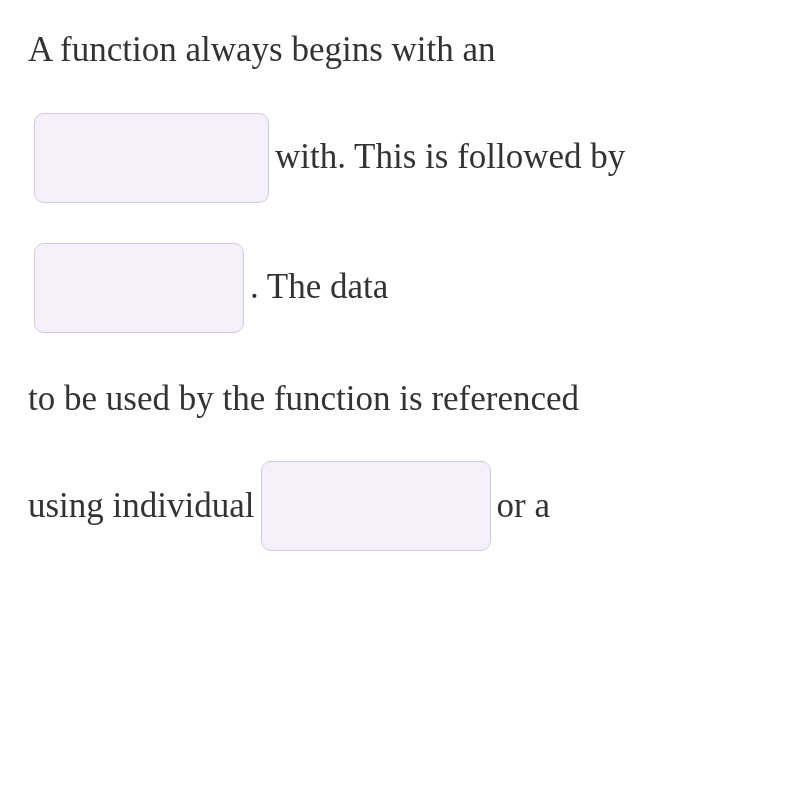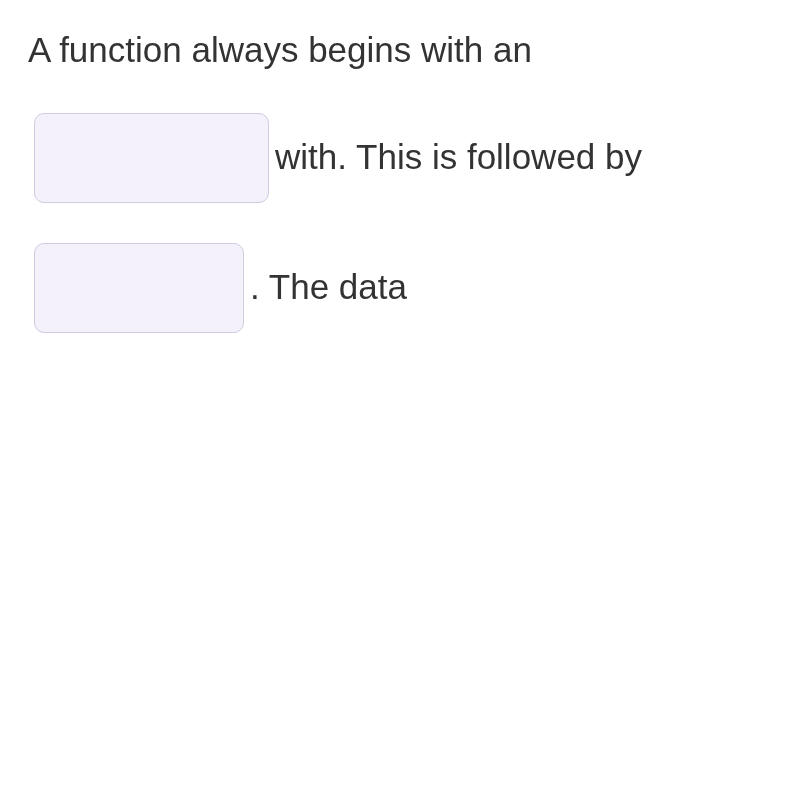--- a/index.html
+++ b/index.html
@@ -1,18 +1,19 @@
 <!DOCTYPE html>
 <html><head>
   <meta charset="utf-8">
   <style>
     * {
       margin: 0;
       padding: 0;
       box-sizing: border-box;
+      font-family: Liberation Serif, serif;
     }
     body {
       font-family: -apple-system, BlinkMacSystemFont, 'Segoe UI', Arial, sans-serif;
       background: #ffffff;
       width: 800px;
       height: 806px;
       padding: 24px 28px;
       font-size: 35px;
       line-height: 1.5;
       color: #333333;
@@ -65,13 +66,21 @@
     <span class="text-segment">A function always begins with an</span>
   </div>
   <div class="line">
     <input type="text" class="blank-input" value="" style="">
     <span class="text-segment"> with. This is followed by</span>
   </div>
   <div class="line">
     <input type="text" class="blank-input blank-medium" value="" style="">
     <span class="text-segment"> . The data</span>
   </div>
+  <div class="line line-tight">
+    <span class="text-segment">to be used by the function is referenced</span>
+  </div>
+  <div class="line">
+    <span class="text-segment">using individual </span>
+    <input type="text" class="blank-input blank-narrow" value="" style="">
+    <span class="text-segment"> or a</span>
+  </div>
 </div>
 
 </body></html>

